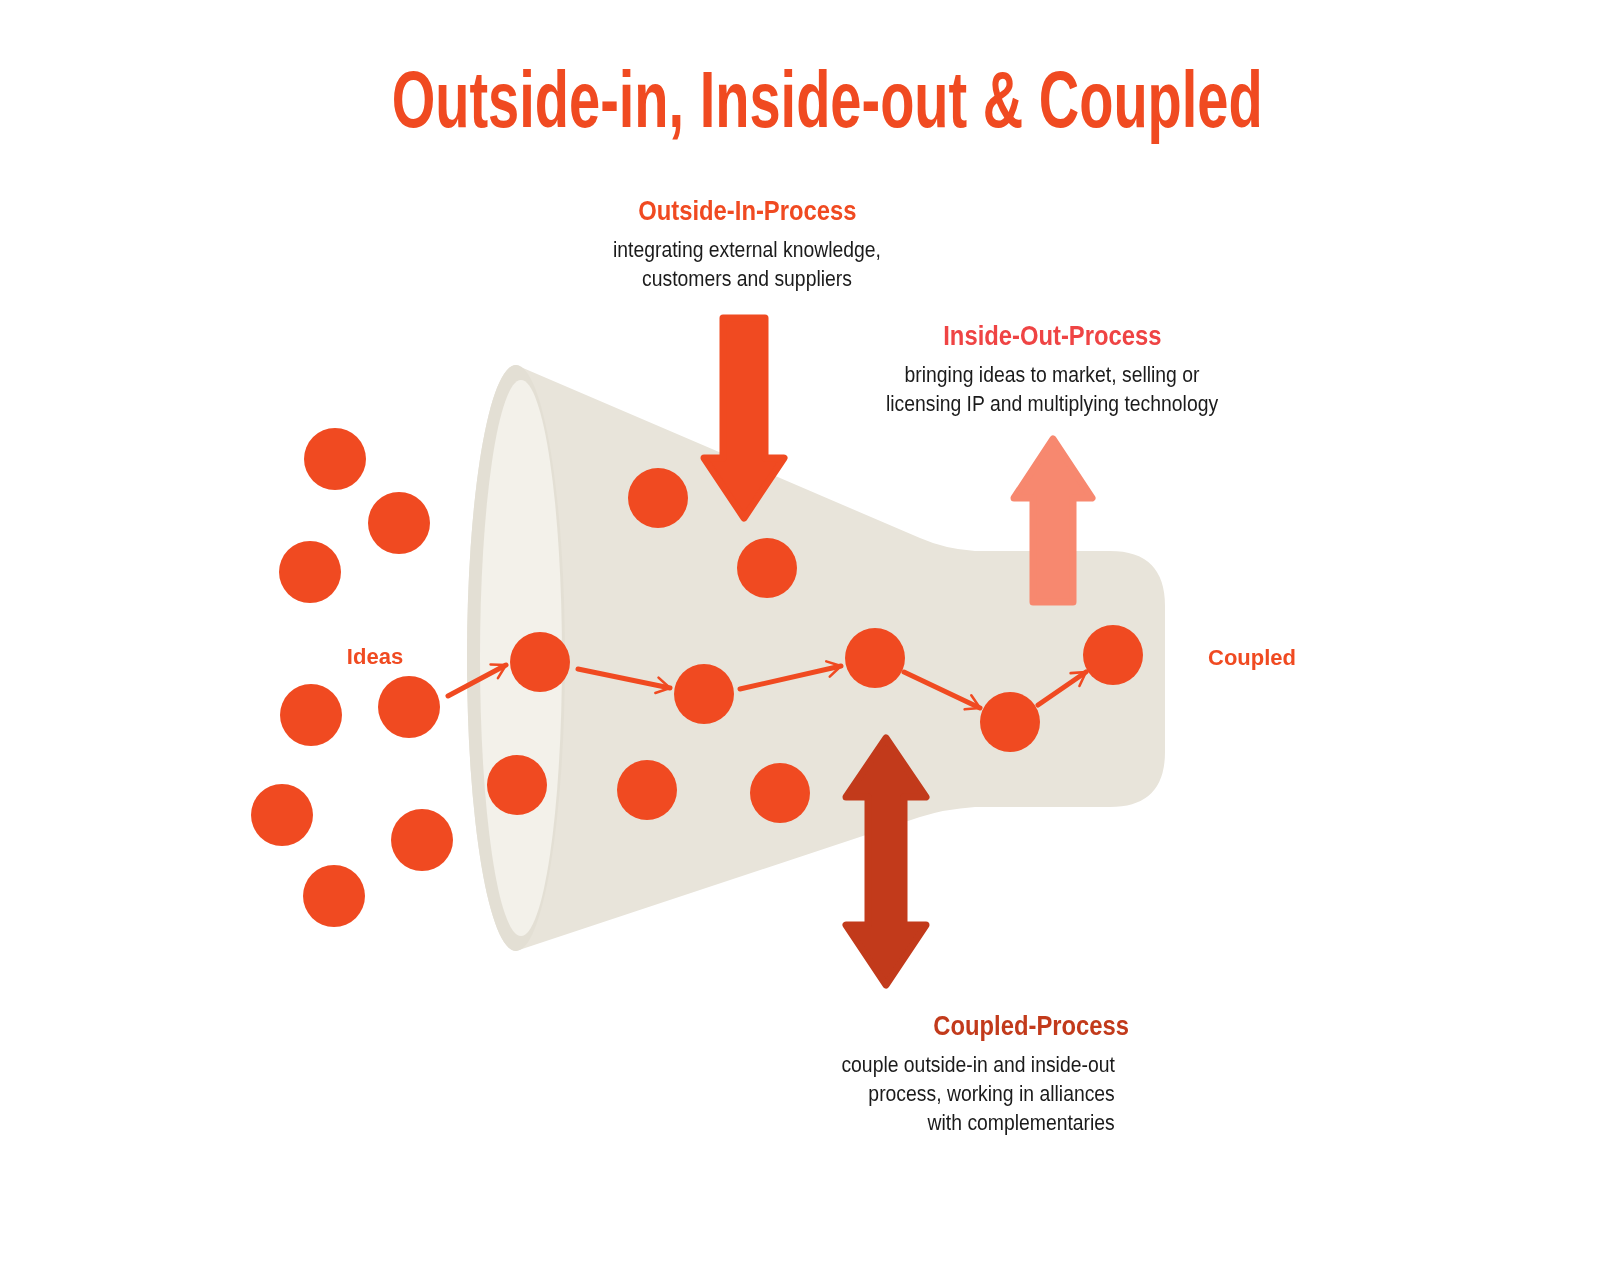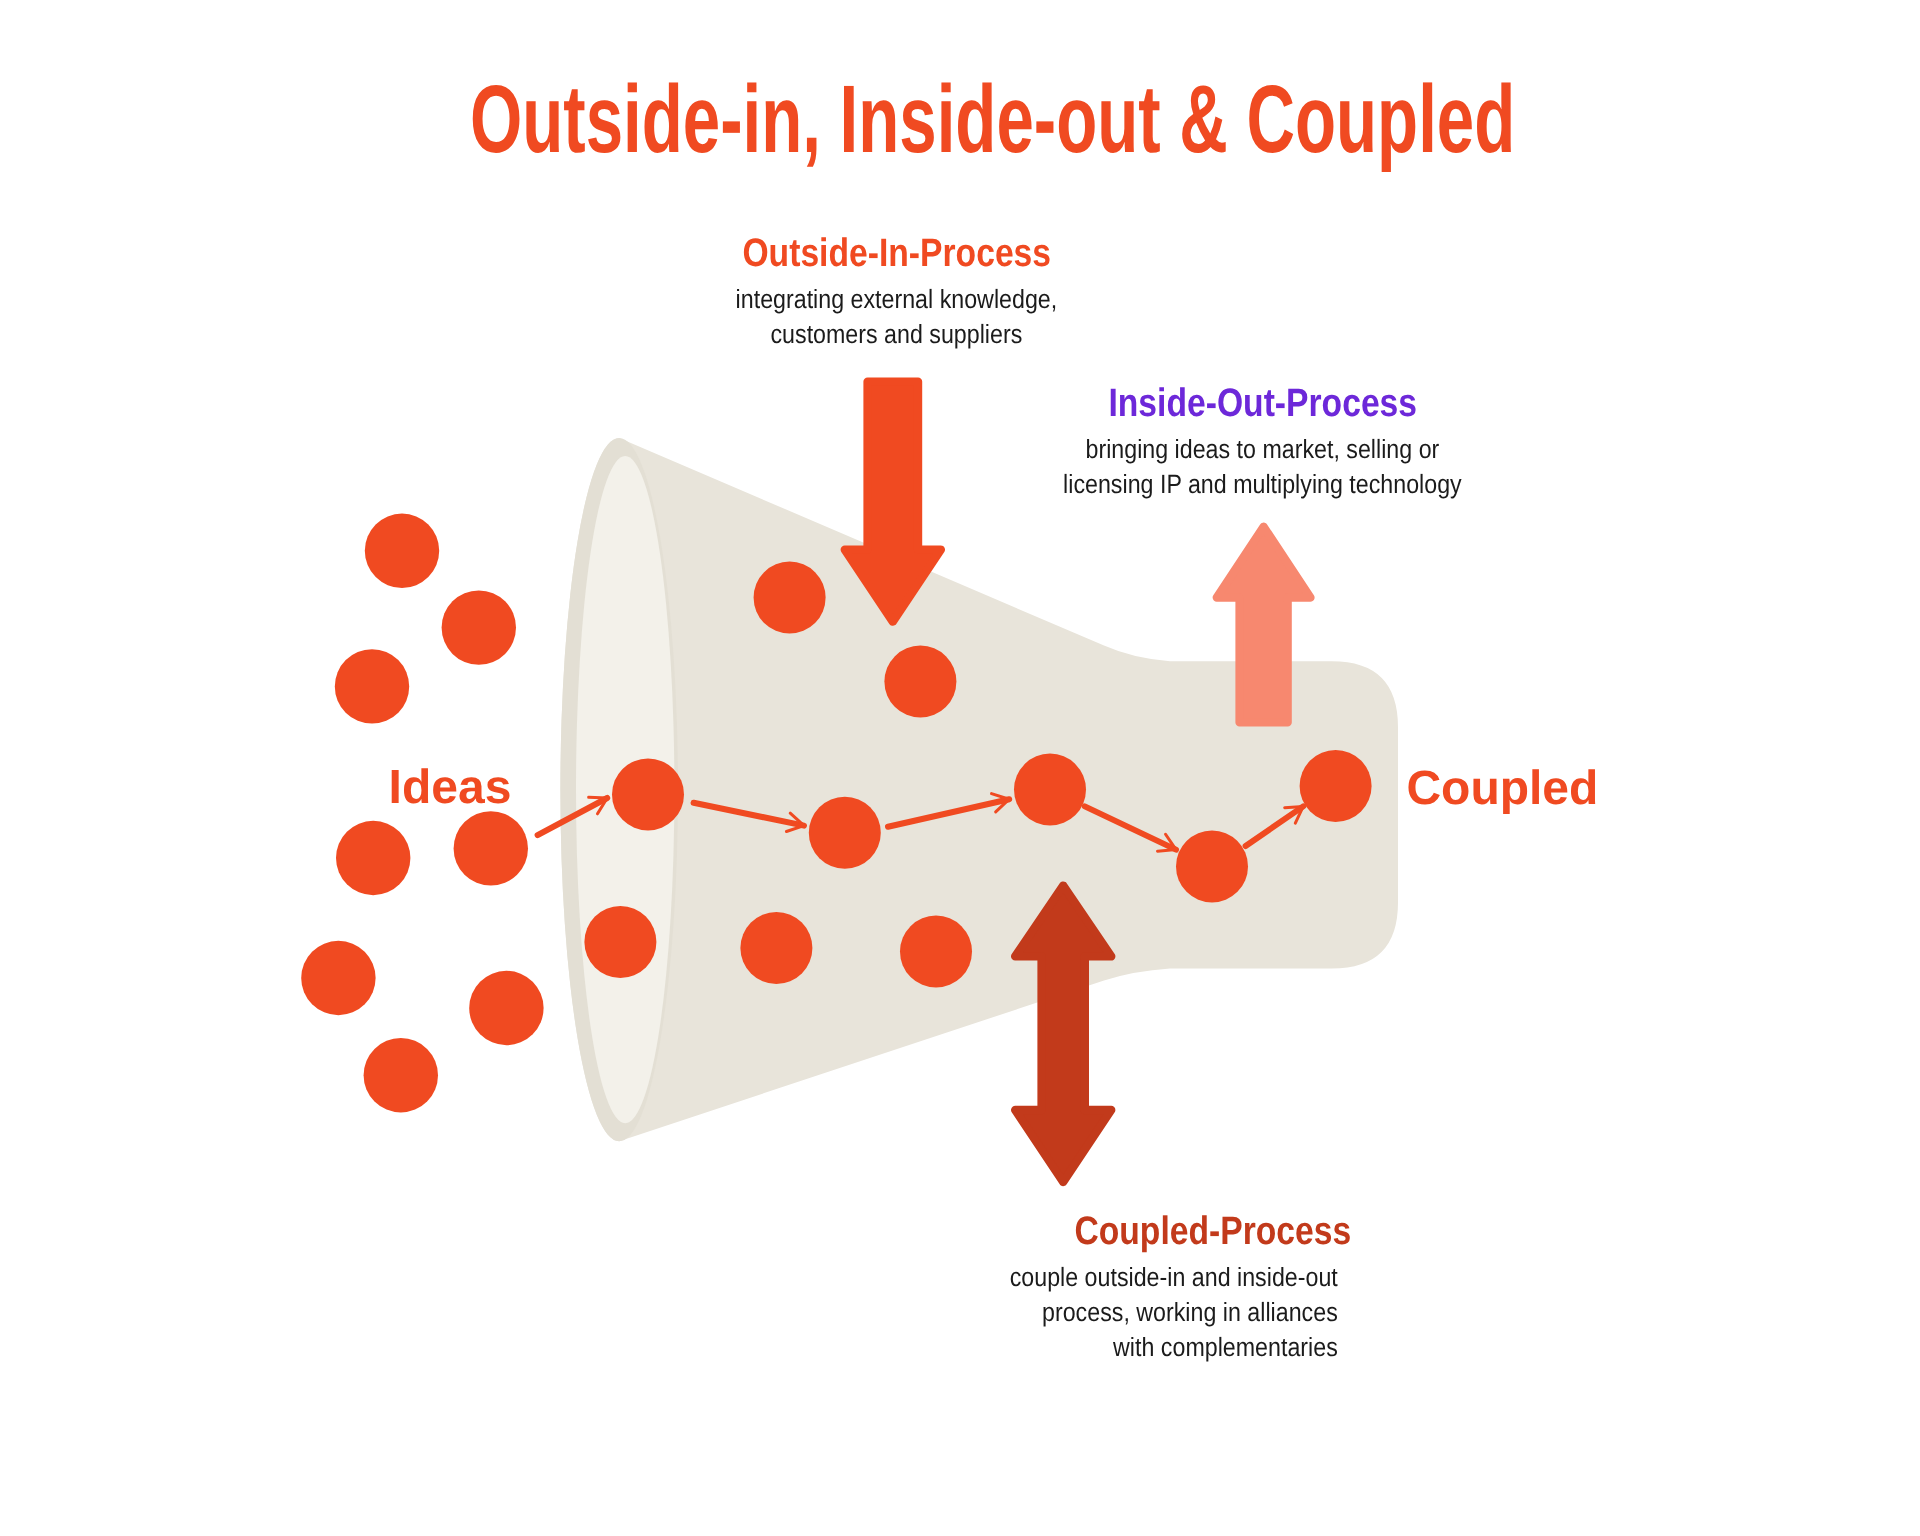--- a/index.html
+++ b/index.html
@@ -9,30 +9,30 @@
   }
   #diagram-svg{position:absolute;left:0;top:0;}
   .overlay{position:absolute;}
   .page-title{
     left:0;top:60px;width:1566px;text-align:center;
     font-size:80px;font-weight:bold;line-height:80px;white-space:nowrap;padding-left:44px;
   }
   .page-title .squeeze{display:inline-block;transform:scaleX(0.70);transform-origin:50% 50%;}
   .proc-block{width:520px;text-align:center;}
   .proc-title{
-    font-size:33px;font-weight:bold;line-height:36px;white-space:nowrap;
+    font-size:28px;font-weight:bold;line-height:36px;white-space:nowrap;
   }
   .proc-title .squeeze{display:inline-block;transform:scaleX(0.85);transform-origin:50% 50%;}
   .proc-desc{
     margin-top:6px;font-size:22px;line-height:29px;color:#1b1b1b;
     white-space:pre-line;transform:scaleX(0.88);transform-origin:50% 0%;
   }
-  .side-label{font-size:40px;font-weight:bold;line-height:31px;text-align:center;white-space:nowrap;}
+  .side-label{font-size:22px;font-weight:bold;line-height:31px;text-align:center;white-space:nowrap;}
   .c-orange{color:#F04A21;}
-  .c-salmon{color:#6d28d9;}
+  .c-salmon{color:#ef4444;}
   .c-darkred{color:#C23A1B;}
 </style>
 </head>
 <body>
 
 <div id="canvas">
 
   <svg id="diagram-svg" width="1600" height="1280" viewBox="0 0 1600 1280">
     <defs>
       <marker id="chev" viewBox="0 0 10 10" refX="8" refY="5" markerWidth="4.6" markerHeight="4.6" orient="auto-start-reverse">

